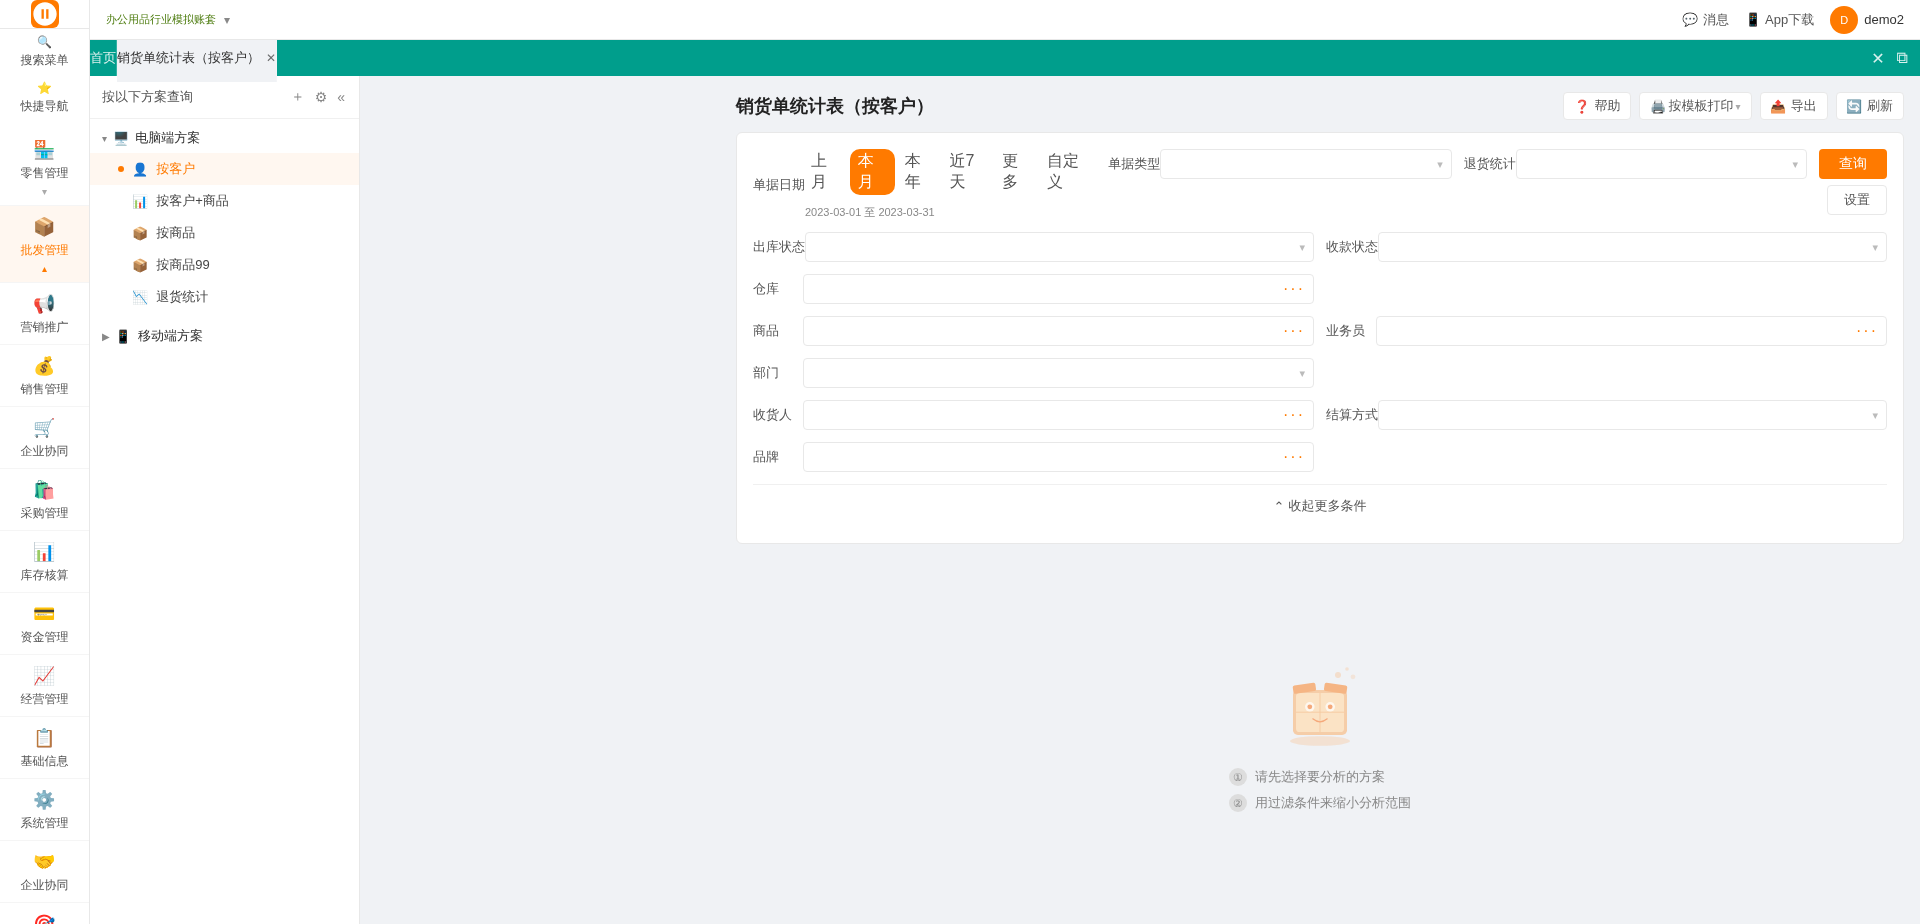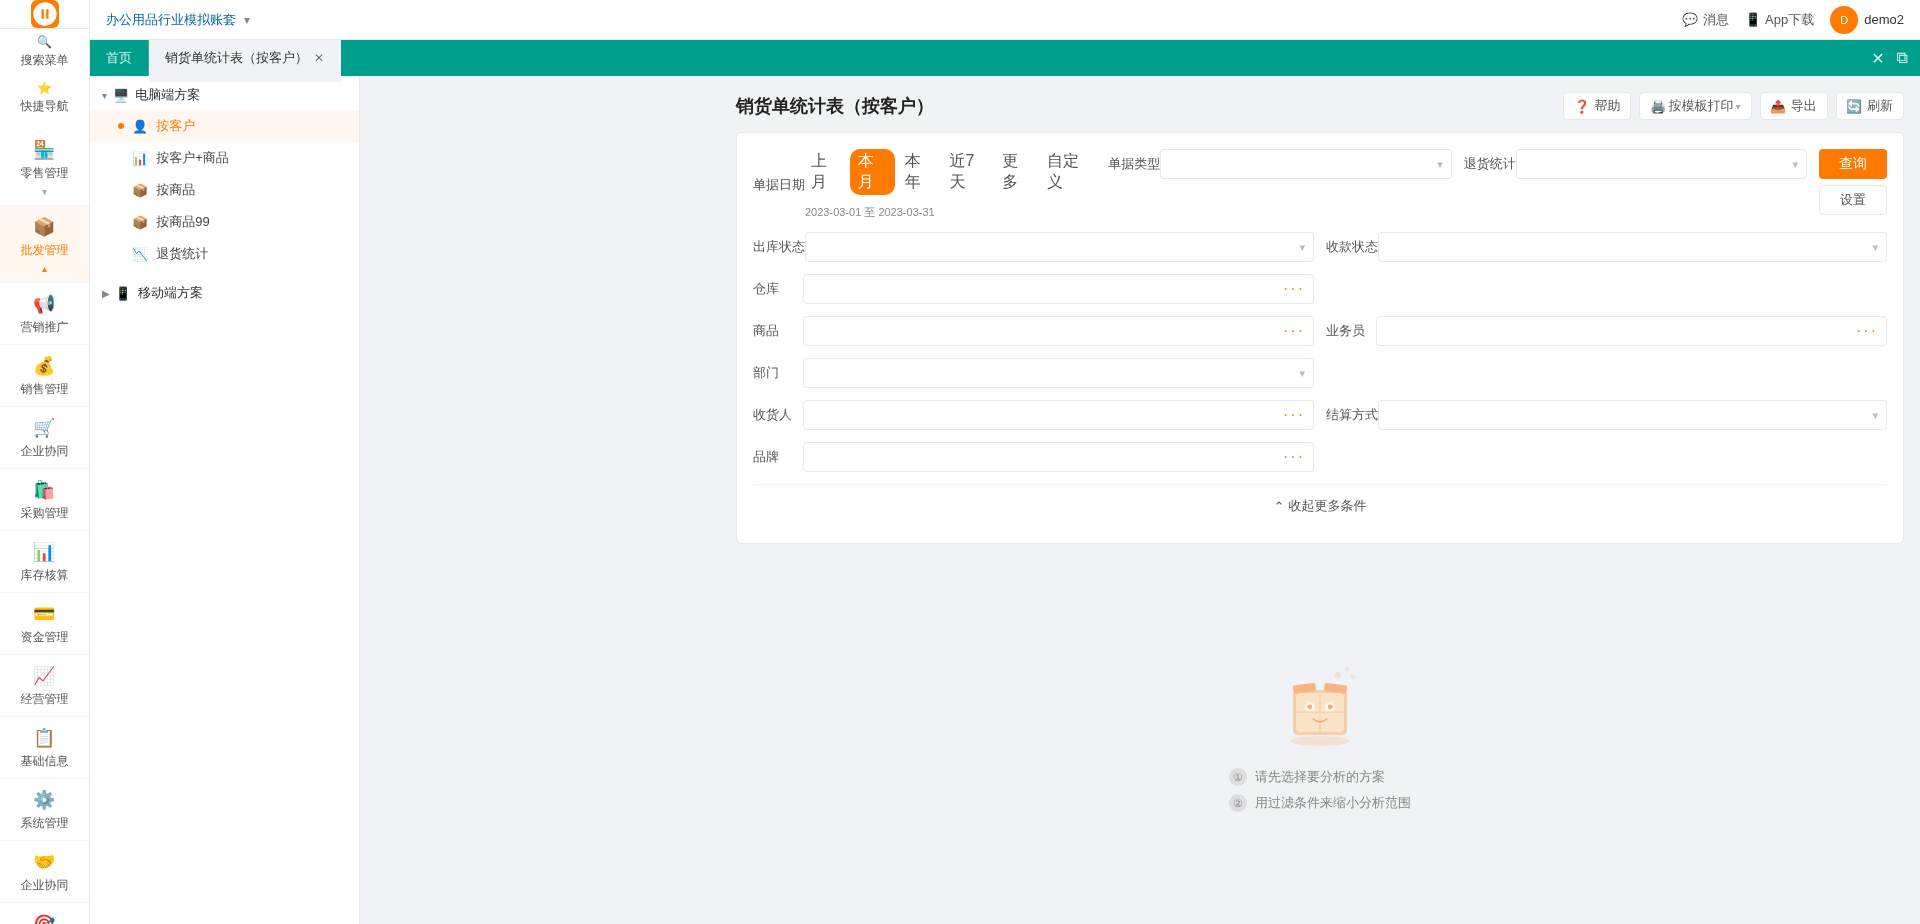--- a/index.html
+++ b/index.html
@@ -28,21 +28,21 @@
       background: #009e8c;
       display: flex;
       align-items: center;
       padding: 0 0;
       position: fixed; top: 40px; left: 90px; right: 0; z-index: 99;
     }
     .tab-item {
       height: 48px;
       display: flex;
       align-items: center;
-      padding: 0 16px;
+      padding: 0 0;
       cursor: pointer;
       font-size: 13px;
       color: rgba(255,255,255,0.85);
       border-right: 1px solid rgba(255,255,255,0.2);
       gap: 6px;
       white-space: nowrap;
     }
     .tab-item.active {
       background: #f0f2f5;
       color: #333;
@@ -265,20 +265,21 @@
       padding: 5px 16px;
       font-size: 13px;
       cursor: pointer;
       font-family: inherit;
     }
 
     .action-col {
       display: flex;
       flex-direction: column;
       gap: 6px;
+      align-items: flex-end;
       justify-content: center;
     }
 
     
     .empty-state {
       display: flex;
       flex-direction: column;
       align-items: center;
       justify-content: center;
       padding: 80px 20px;
@@ -382,21 +383,21 @@
   </div>
   <div class="sidebar-item">
     <span class="sidebar-item-icon">🎯</span>
 
   </div>
 
 </div>
 
 <div class="top-bar" style="left:90px;">
   <div class="top-bar-left">
-    <span style="font-size:13px;color:#0369a1;">办公用品行业模拟账套</span>
+    <span style="font-size:11px;color:#4d7c0f;">办公用品行业模拟账套</span>
     <span style="cursor:pointer;color:#888;font-size:12px;">▾</span>
   </div>
   <div class="top-bar-right">
     <div class="top-action">
       <span>💬</span>
       <span>消息</span>
     </div>
     <div class="top-action">
       <span>📱</span>
       <span>App下载</span>
@@ -420,20 +421,28 @@
   </div>
   <div class="tab-bar-actions">
     <span class="tab-bar-btn">✕</span>
     <span class="tab-bar-btn">⧉</span>
   </div>
 </div>
 
 <div class="main-layout">
 
   <div class="left-panel">
+    <div class="panel-header">
+      <span>按以下方案查询</span>
+      <div class="panel-header-actions">
+        <span class="panel-btn">＋</span>
+        <span class="panel-btn">⚙</span>
+        <span class="panel-btn">«</span>
+      </div>
+    </div>
 
     <div class="tree-group">
       <div class="tree-group-header">
         <span class="tree-chevron">▾</span>
         <span>🖥️</span>
         <span>电脑端方案</span>
       </div>
       <div class="tree-item active">
         <span style="width:6px;height:6px;background:#ff7a00;border-radius:50%;flex-shrink:0;"></span>
         <span>👤</span>

